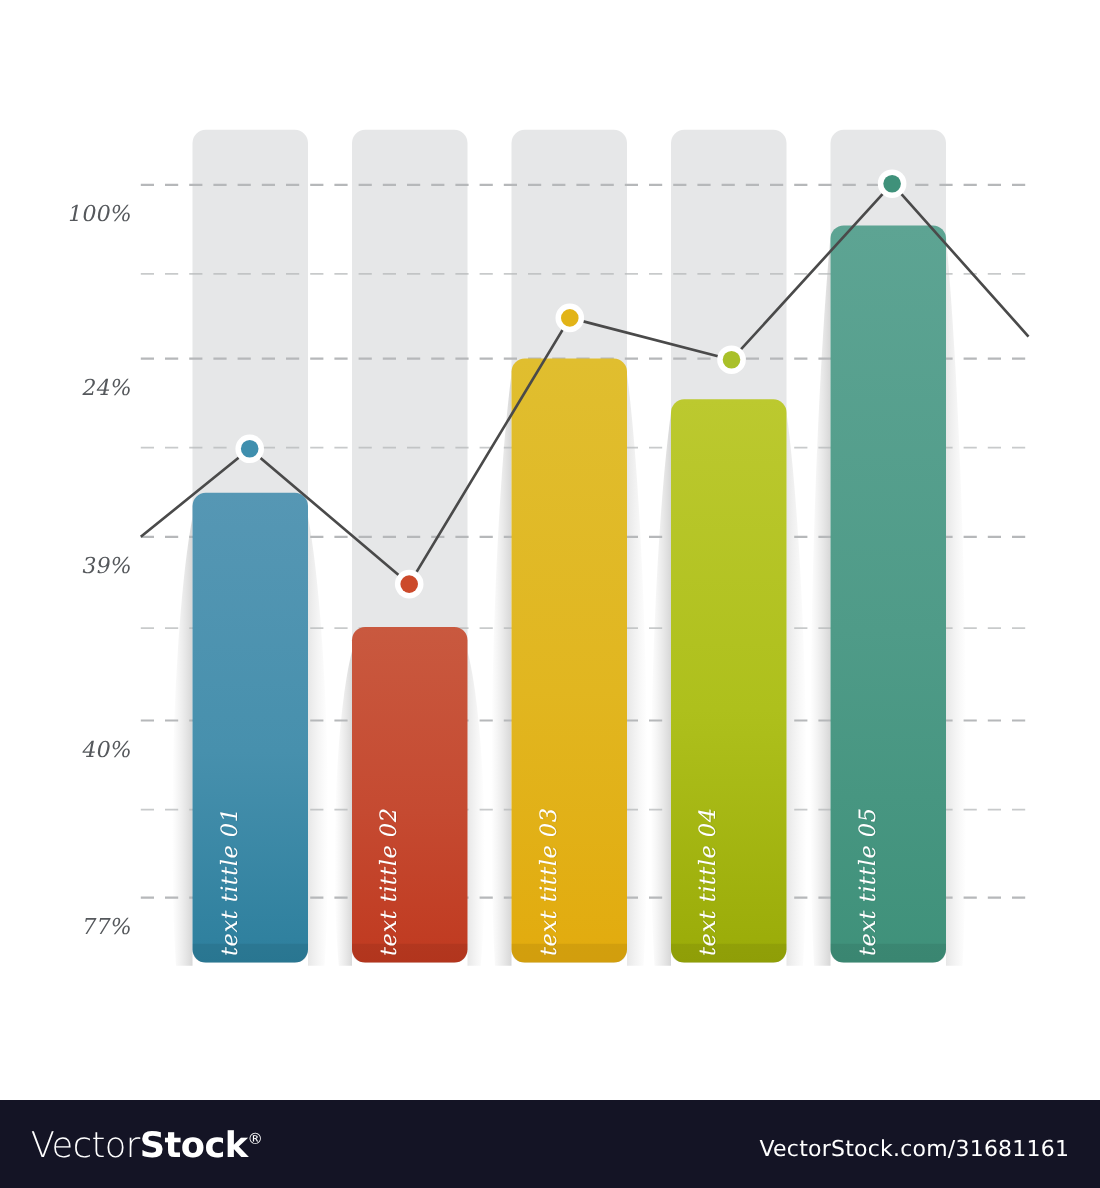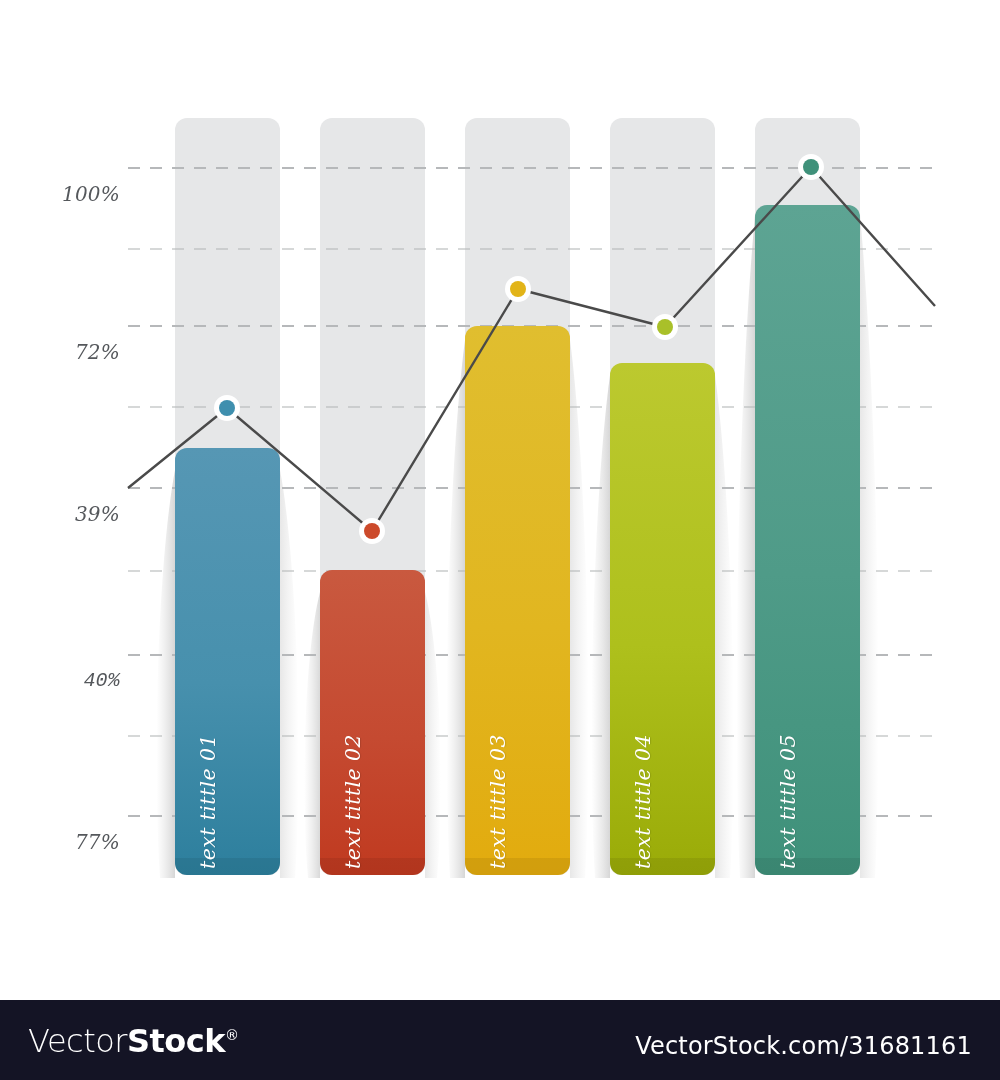--- a/index.html
+++ b/index.html
@@ -81,21 +81,21 @@
     font-size: 14px;
     vertical-align: super;
     font-weight: 400;
   }
   #footer-url {
     position: absolute;
     right: 28px;
     top: 32px;
     color: #ffffff;
     font-family: "DejaVu Sans", sans-serif;
-    font-size: 24px;
+    font-size: 20px;
     letter-spacing: 0.2px;
     white-space: nowrap;
   }
 </style>
 </head>
 <body>
 
 <div id="stage">
 
   <div id="chart-area">
@@ -210,23 +210,23 @@
         <circle cx="518" cy="289" r="13" fill="#ffffff"></circle>
         <circle cx="518" cy="289" r="8" fill="#e2b418"></circle>
         <circle cx="665" cy="327" r="13" fill="#ffffff"></circle>
         <circle cx="665" cy="327" r="8" fill="#a9c029"></circle>
         <circle cx="811" cy="167" r="13" fill="#ffffff"></circle>
         <circle cx="811" cy="167" r="8" fill="#3f917a"></circle>
       </g>
     </svg>
 
     <div class="axis-tick-label" style="left:44px; top:156px;">100%</div>
-    <div class="axis-tick-label" style="left:44px; top:314px;">72%</div>
+    <div class="axis-tick-label" style="left:44px; top:314px;">24%</div>
     <div class="axis-tick-label" style="left:44px; top:476px;">39%</div>
-    <div class="axis-tick-label" style="left:44px; top:643px;font-family:Liberation Mono, monospace;">40%</div>
+    <div class="axis-tick-label" style="left:44px; top:643px;">40%</div>
     <div class="axis-tick-label" style="left:44px; top:804px;">77%</div>
 
     <div class="bar-label" style="left:220px; top:845px;">text tittle 01</div>
     <div class="bar-label" style="left:365px; top:845px;">text tittle 02</div>
     <div class="bar-label" style="left:510px; top:845px;">text tittle 03</div>
     <div class="bar-label" style="left:655px; top:845px;">text tittle 04</div>
     <div class="bar-label" style="left:800px; top:845px;">text tittle 05</div>
 
   </div>
 

